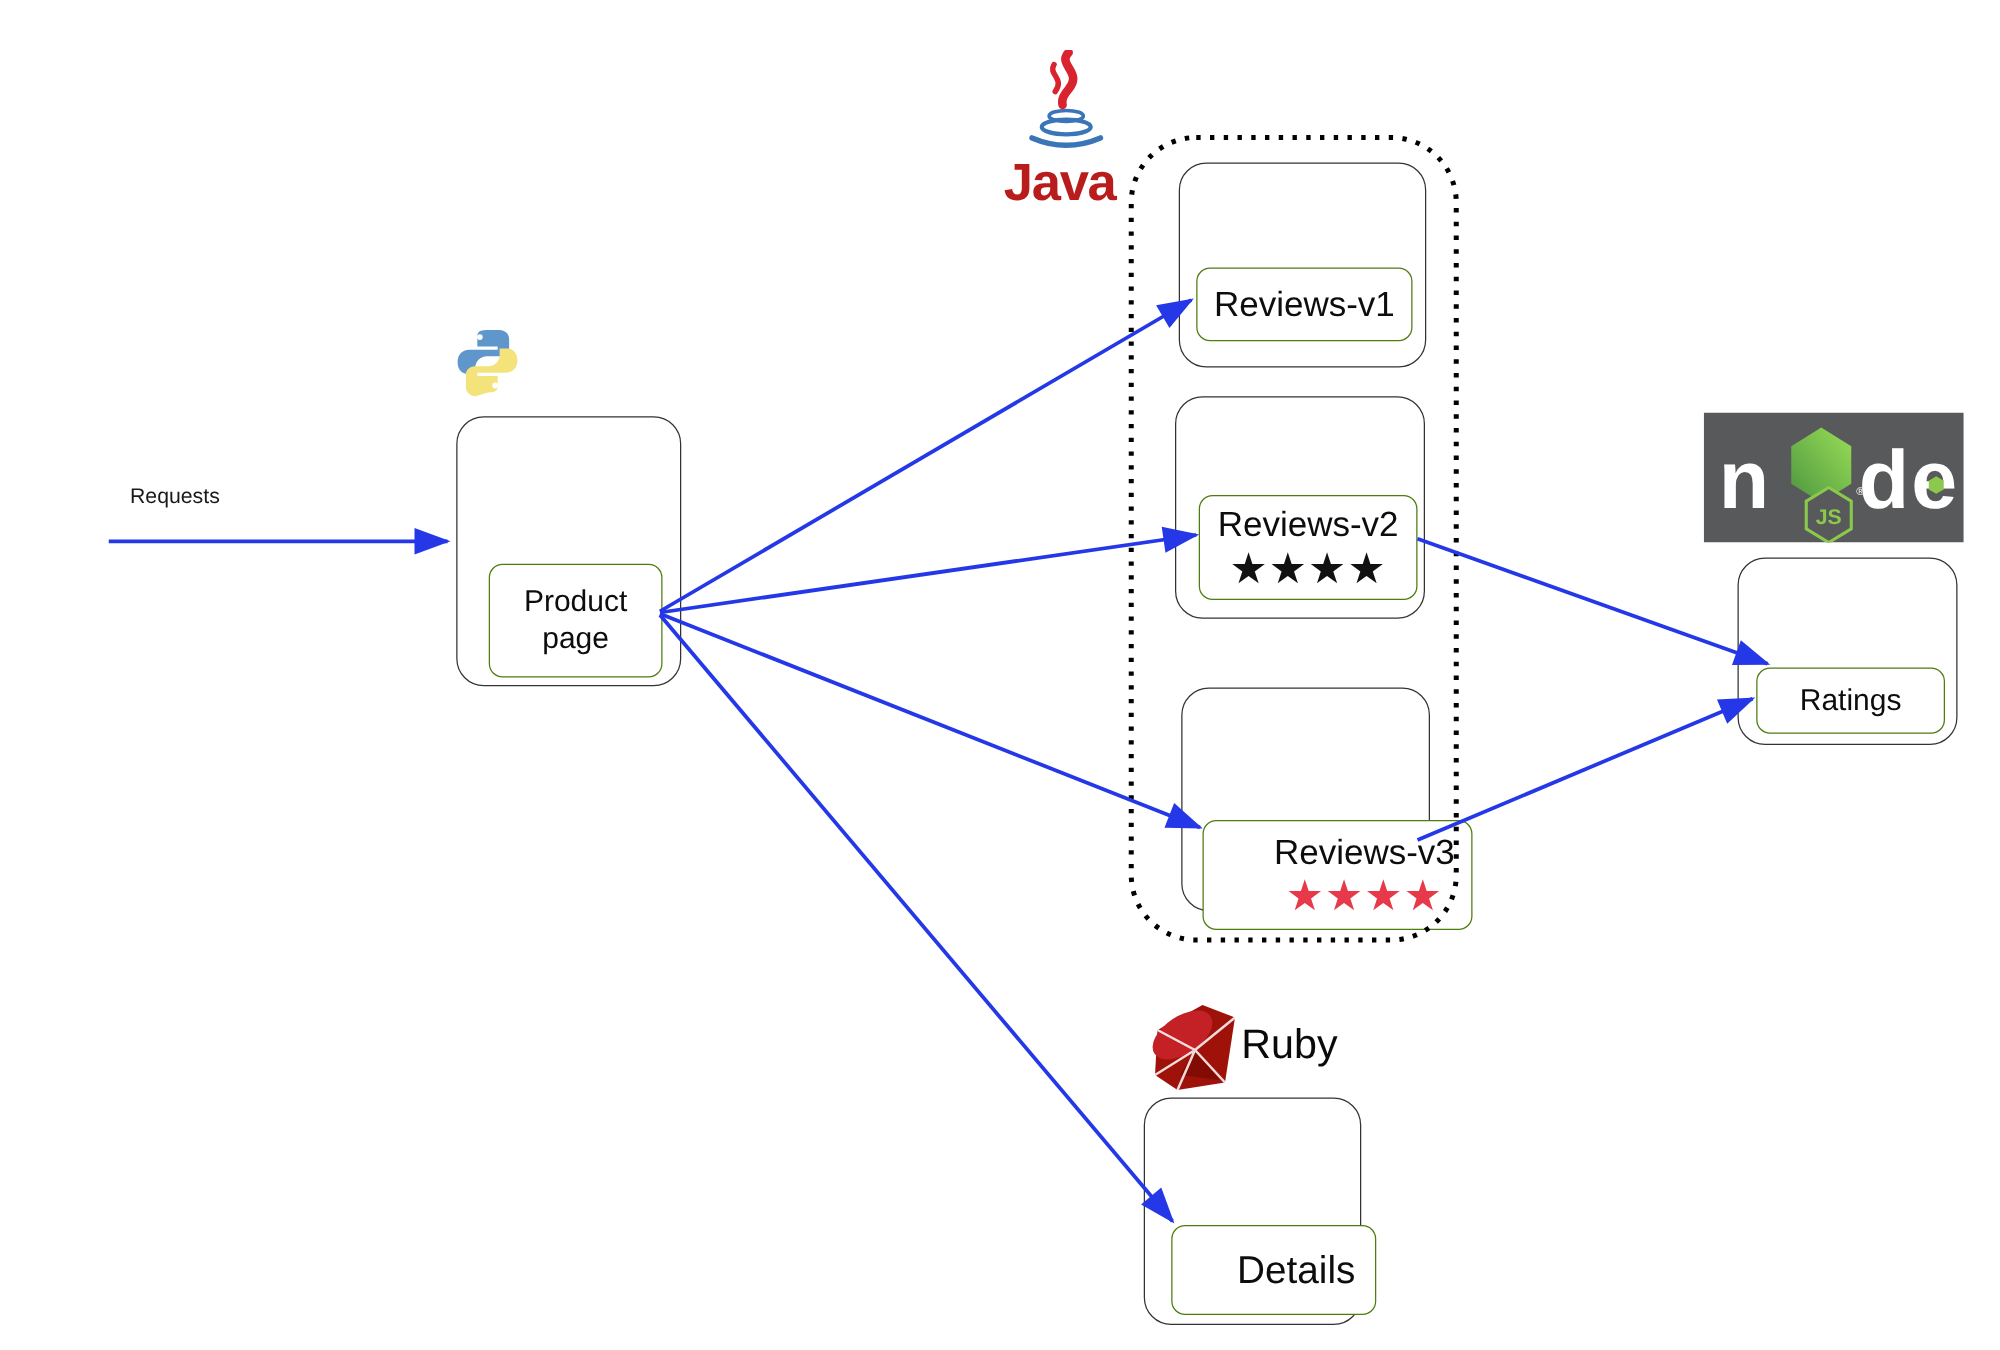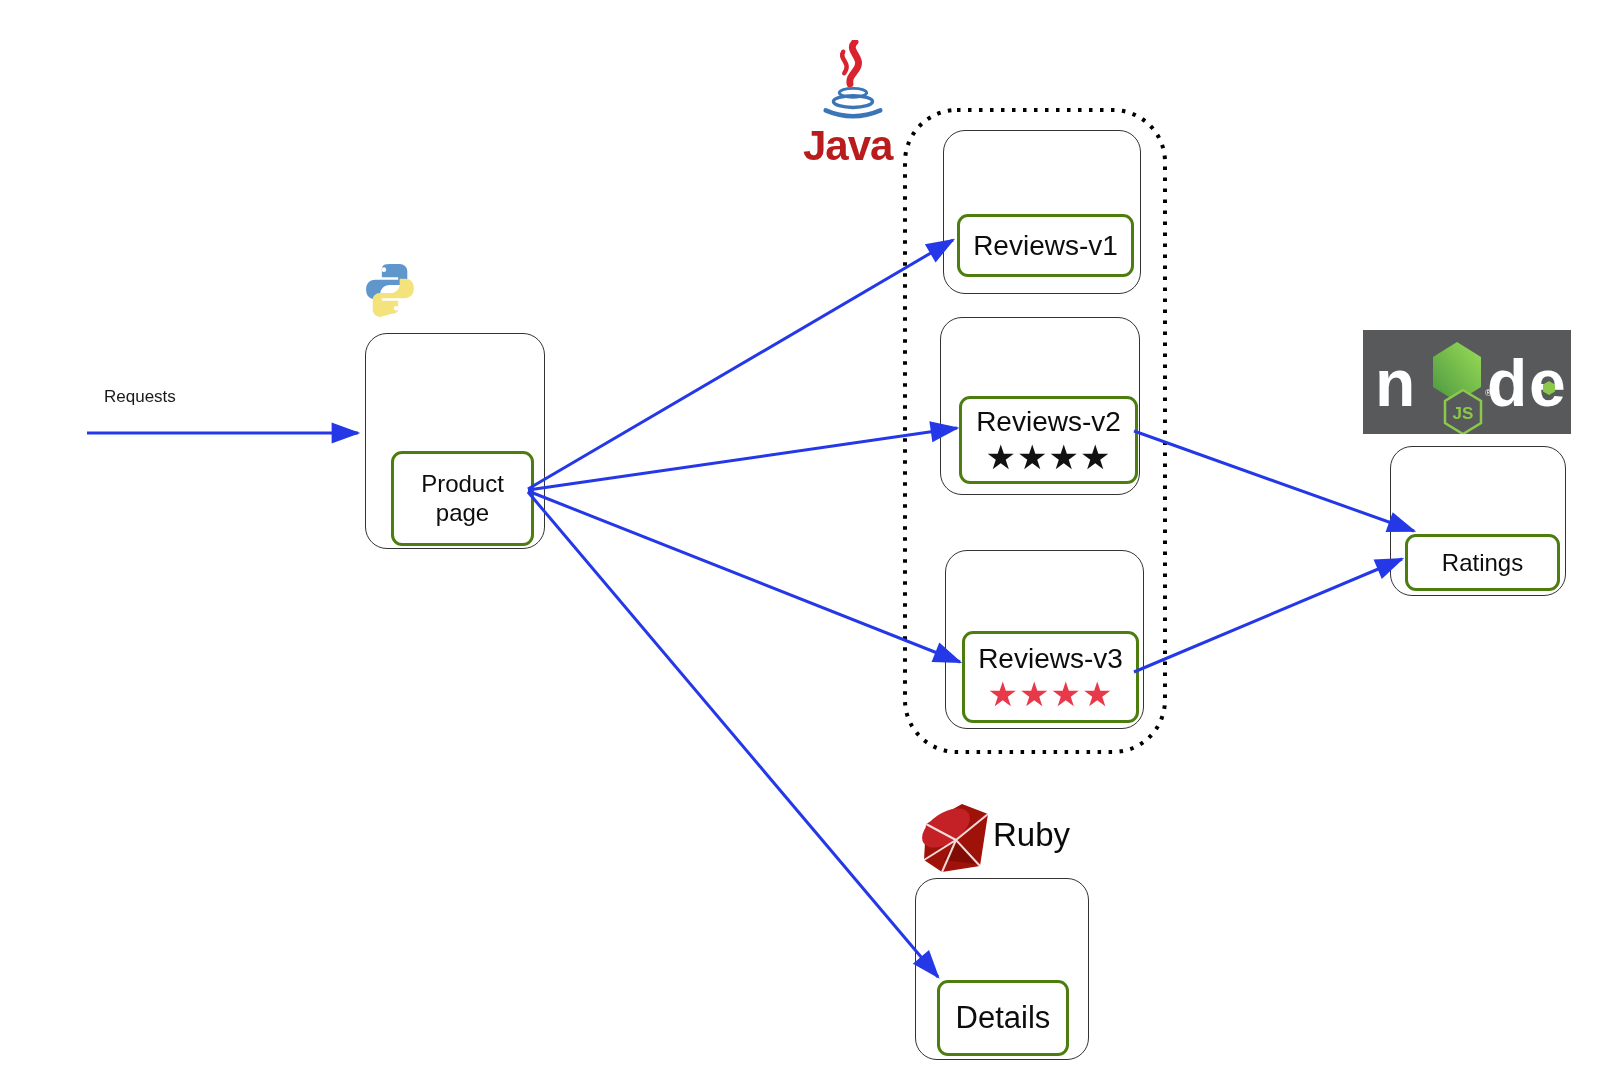--- a/index.html
+++ b/index.html
@@ -8,21 +8,21 @@
     font-family:"Liberation Sans", sans-serif; overflow:hidden; color:#111;
   }
   .arrow-layer { position:absolute; left:0; top:0; z-index:6; pointer-events:none; }
   .arrow { fill:none; stroke-width:3; }
 
   .outer-box {
     position:absolute; background:#fff; border:1.5px solid #333;
     border-radius:22px; z-index:2;
   }
   .label-box {
-    position:absolute; background:#fff; border:3px solid #4d7c0f;
+    position:absolute; background:#fff; border:1px solid #4d7c0f;
     border-radius:11px; z-index:3; display:flex; flex-direction:column;
     align-items:center; justify-content:center; text-align:center;
     color:#0d0d0d;
   }
   .txt { position:absolute; white-space:nowrap; }
 
   #requests-label { left:104px; top:387px; font-size:17px; color:#1a1a1a; }
 
   
   #python-icon { position:absolute; left:362px; top:258px; width:56px; height:62px; z-index:2; }
@@ -36,33 +36,33 @@
   
   #java-icon { position:absolute; left:812px; top:40px; width:80px; height:86px; z-index:2; }
   #java-word { left:780px; top:122px; font-size:42px; font-weight:600; color:#b91c1c; letter-spacing:-1px;margin-left:23px; }
 
   
   #v1-outer { left:943px; top:130px; width:196px; height:162px; }
   #v1-label { left:957px; top:214px; width:171px; height:57px; font-size:28px; }
   #v2-outer { left:940px; top:317px; width:198px; height:176px; }
   #v2-label { left:959px; top:396px; width:173px; height:82px; font-size:28px; }
   #v3-outer { left:945px; top:550px; width:197px; height:177px; }
-  #v3-label { left:962px; top:631px; width:171px; height:86px; font-size:28px; }
+  #v3-label { left:962px; top:656px; width:171px; height:86px; font-size:28px;padding-left:43px; }
   .stars { font-size:34px; line-height:1; margin-top:2px; letter-spacing:1px; }
 
   
   #node-logo { position:absolute; left:1363px; top:330px; width:208px; height:104px; z-index:2; }
   #ratings-outer { left:1390px; top:446px; width:174px; height:148px; }
   #ratings-label { left:1405px; top:534px; width:149px; height:51px; font-size:24px; }
 
   
   #ruby-icon { position:absolute; left:916px; top:800px; width:78px; height:74px; z-index:2; }
   #ruby-word { left:993px; top:816px; font-size:33px; font-weight:500; color:#0a0a0a; }
   #details-outer { left:915px; top:878px; width:172px; height:180px; }
-  #details-label { left:937px; top:980px; width:126px; height:70px; font-size:31px; }
+  #details-label { left:937px; top:980px; width:126px; height:70px; font-size:31px;padding-left:36px; }
 </style>
 </head>
 <body>
 
 <div class="canvas">
 
   <svg class="arrow-layer" width="1600" height="1080">
     <defs>
       <marker id="ah" viewBox="0 0 12 10" refX="11" refY="5" markerWidth="11" markerHeight="8" orient="auto">
         <path d="M0,0.6 L12,5 L0,9.4 z" style="fill: rgb(36, 56, 232);"></path>

